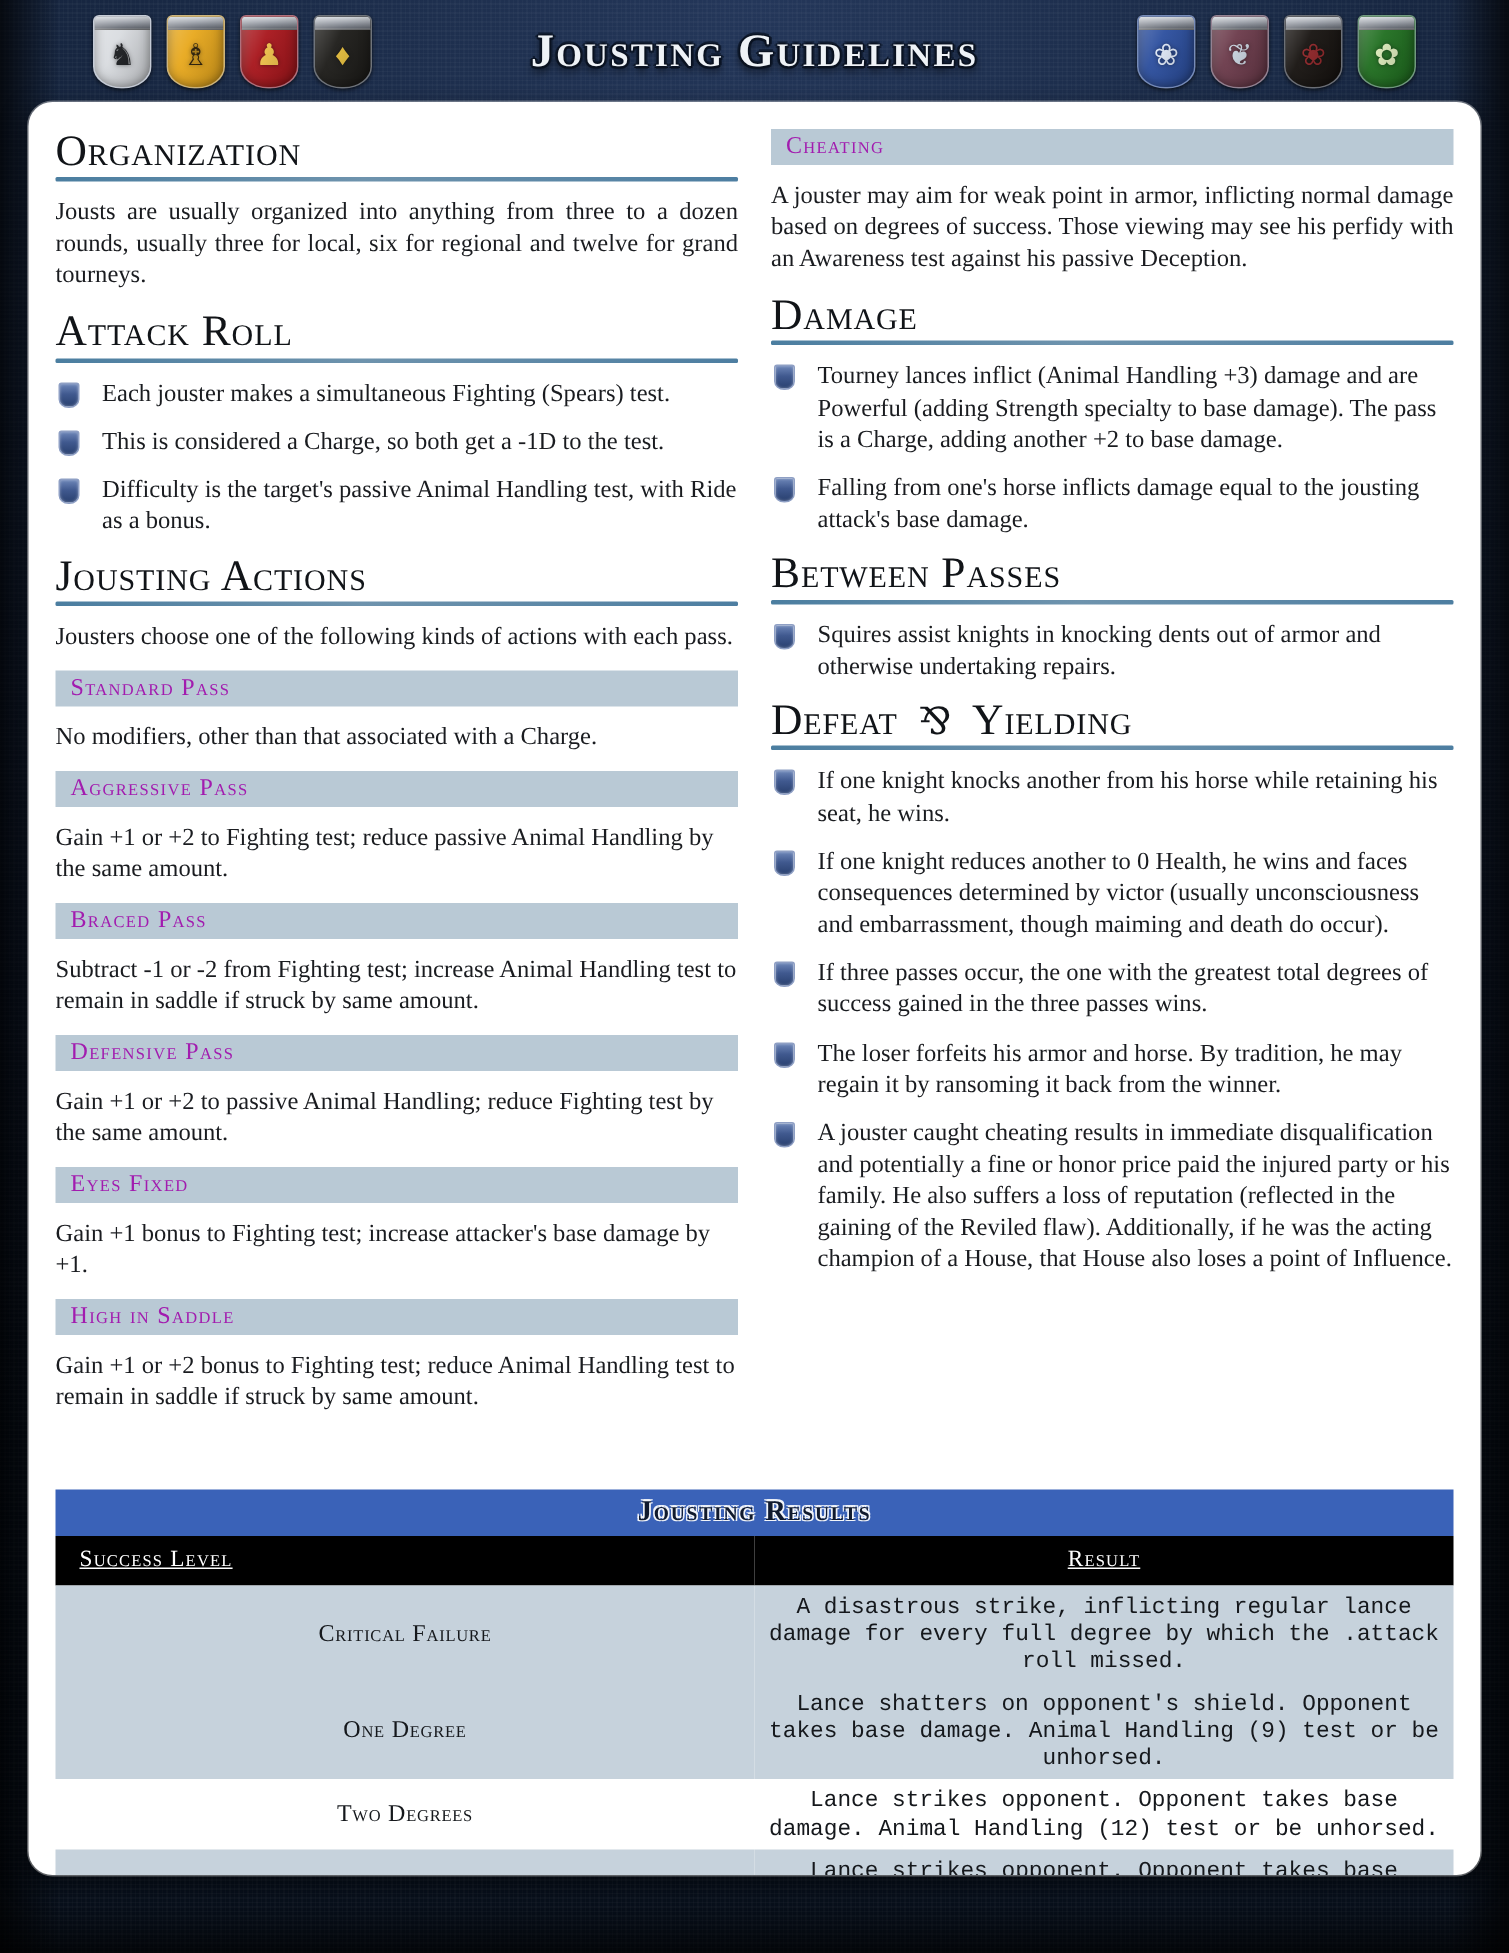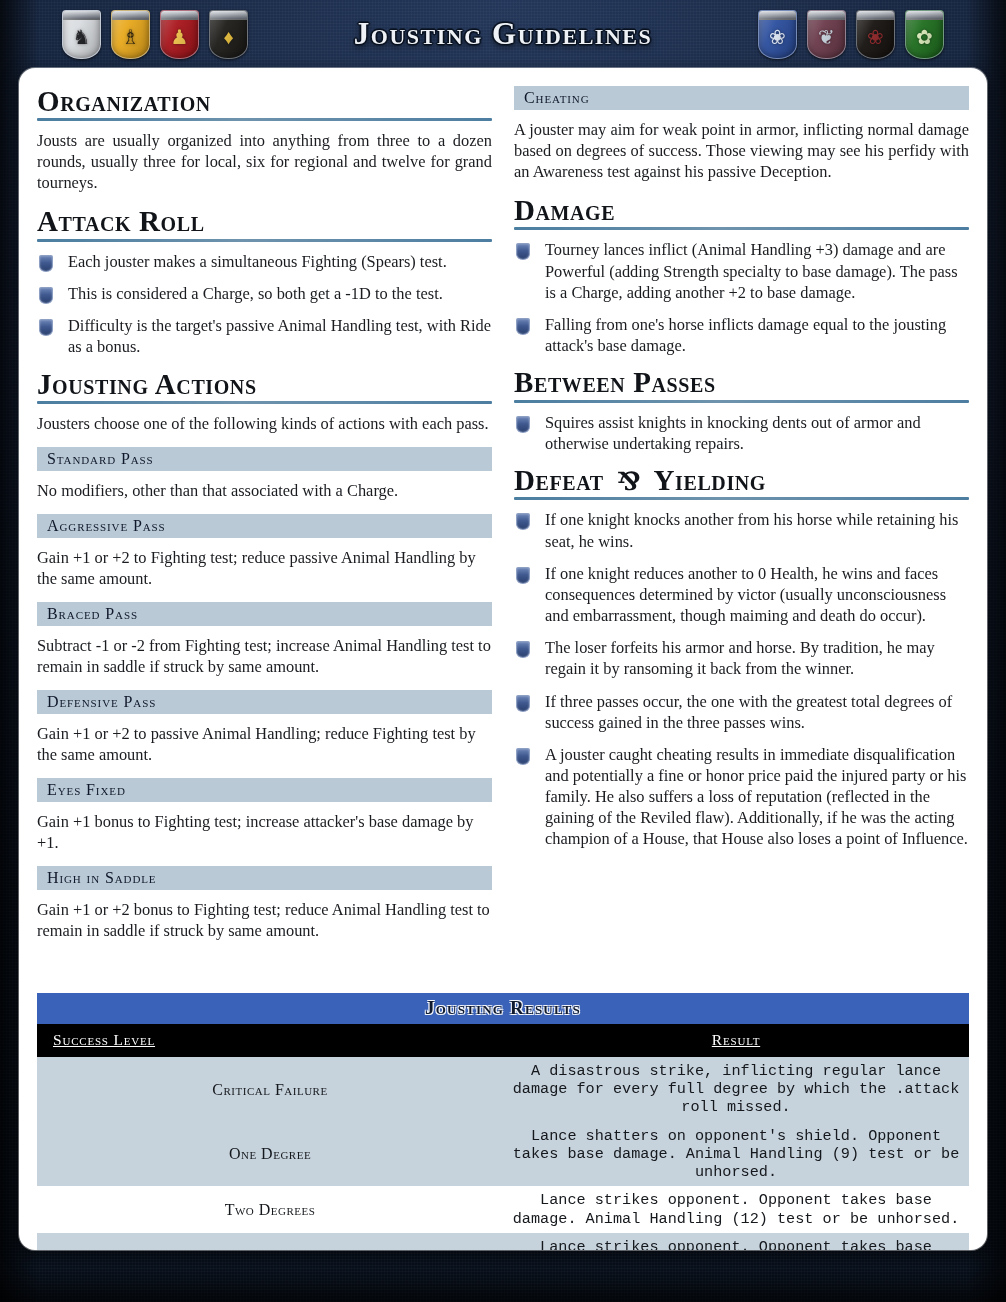--- a/index.html
+++ b/index.html
@@ -95,21 +95,21 @@
   
   .columns { display: flex; gap: 22px; height: 905px; }
   .col { width: 465px; }
 
   h2.section {
     font-variant: small-caps;
     font-size: 29px;
     letter-spacing: .6px;
     margin: 4px 0 2px 0;
     color: #111418;
-    font-weight: bold;
+    font-weight: normal;
     line-height: 1.05;
   }
   .rule {
     height: 3px;
     background: linear-gradient(90deg,#4b7ea0,#6e93ad 45%,#4d7ea1);
     margin: 2px 0 9px 0;
     border-radius: 1px;
   }
   p.body {
     margin: 0 0 13px 0;
@@ -137,21 +137,21 @@
     border: 1px solid #8e9fc4;
     box-shadow: inset 0 0 2px rgba(255,255,255,.4);
   }
 
   .pass-head {
     background: #b9c9d5;
     padding: 3px 10px 3px 10px;
     font-variant: small-caps;
     font-size: 16px;
     letter-spacing: .9px;
-    color: #0f172a;
+    color: #a21caf;
     margin: 4px 0 9px 0;
   }
 
   
   .results {
     margin-top: 6px;
     width: 100%;
     border-collapse: collapse;
     table-layout: fixed;
   }
@@ -307,22 +307,22 @@
 
       <h2 class="section">
         <span>Defeat</span>
         <span style="font-size:25px;padding:0 6px;">⅋</span>
         <span>Yielding</span>
       </h2>
       <div class="rule"></div>
       <ul class="shield-list" id="list-defeat">
             <li><span class="bullet-shield"></span><span>If one knight knocks another from his horse while retaining his seat, he wins.</span></li>
             <li><span class="bullet-shield"></span><span>If one knight reduces another to 0 Health, he wins and faces consequences determined by victor (usually unconsciousness and embarrassment, though maiming and death do occur).</span></li>
+            <li><span class="bullet-shield"></span><span>If three passes occur, the one with the greatest total degrees of success gained in the three passes wins.</span></li>
             <li><span class="bullet-shield"></span><span>The loser forfeits his armor and horse. By tradition, he may regain it by ransoming it back from the winner.</span></li>
-            <li><span class="bullet-shield"></span><span>If three passes occur, the one with the greatest total degrees of success gained in the three passes wins.</span></li>
             <li><span class="bullet-shield"></span><span>A jouster caught cheating results in immediate disqualification and potentially a fine or honor price paid the injured party or his family. He also suffers a loss of reputation (reflected in the gaining of the Reviled flaw). Additionally, if he was the acting champion of a House, that House also loses a point of Influence.</span></li>
           </ul>
     </div>
   </div>
 
   <table class="results">
     <thead>
       <tr>
         <th class="results-banner" colspan="2">
           <span>Jousting Results</span>

